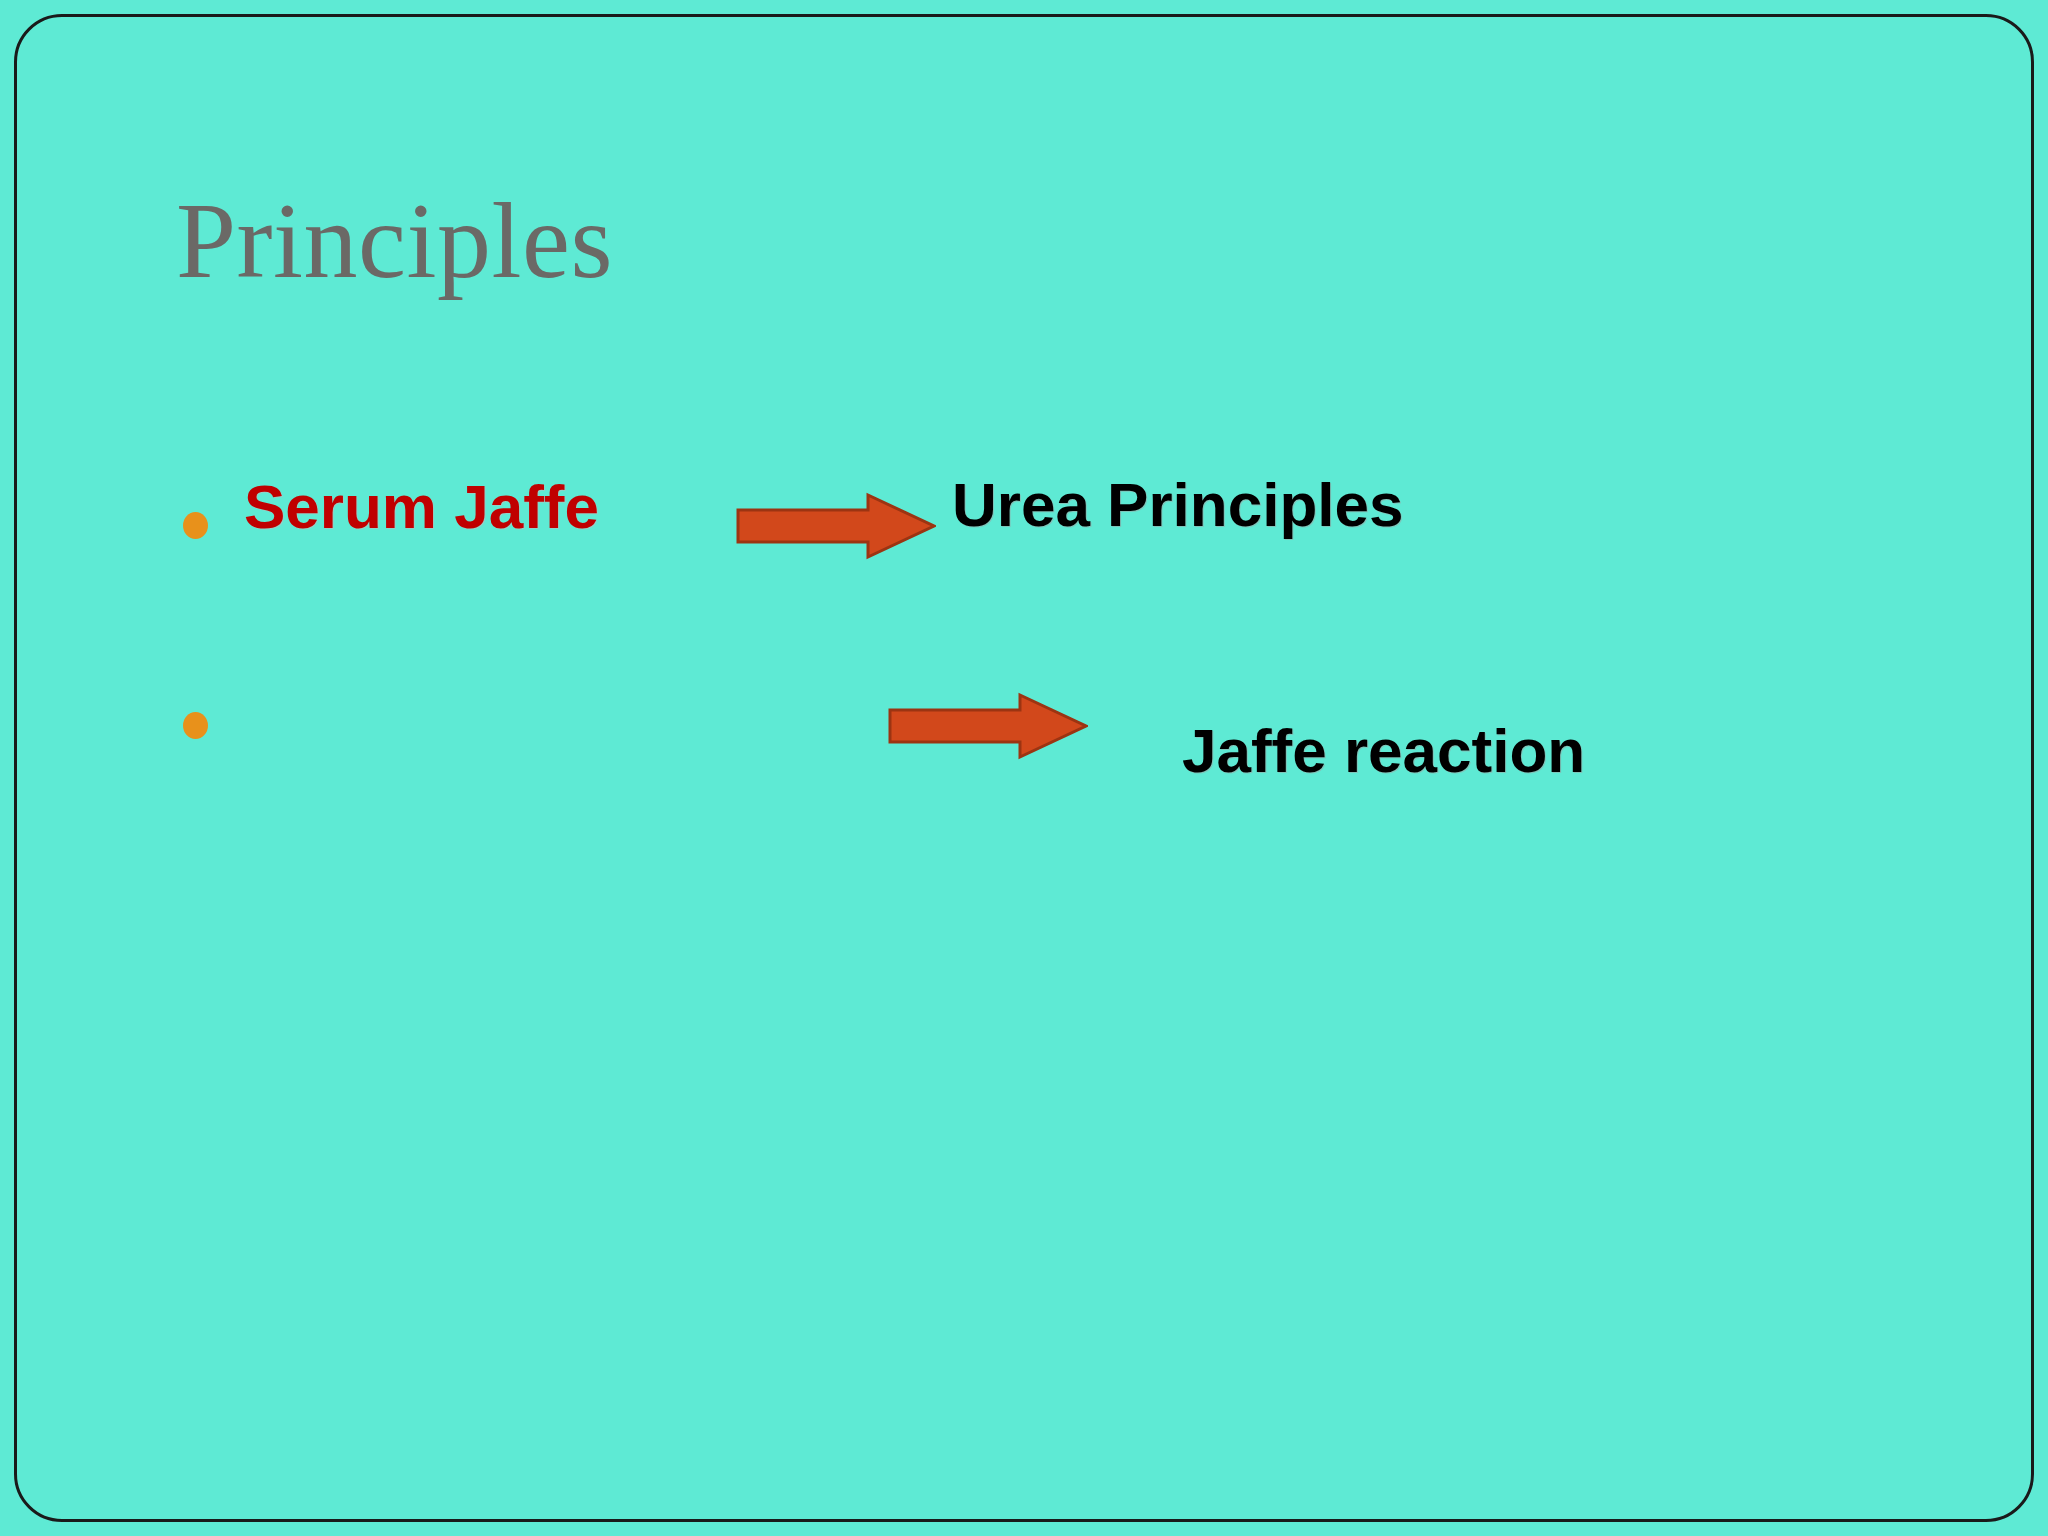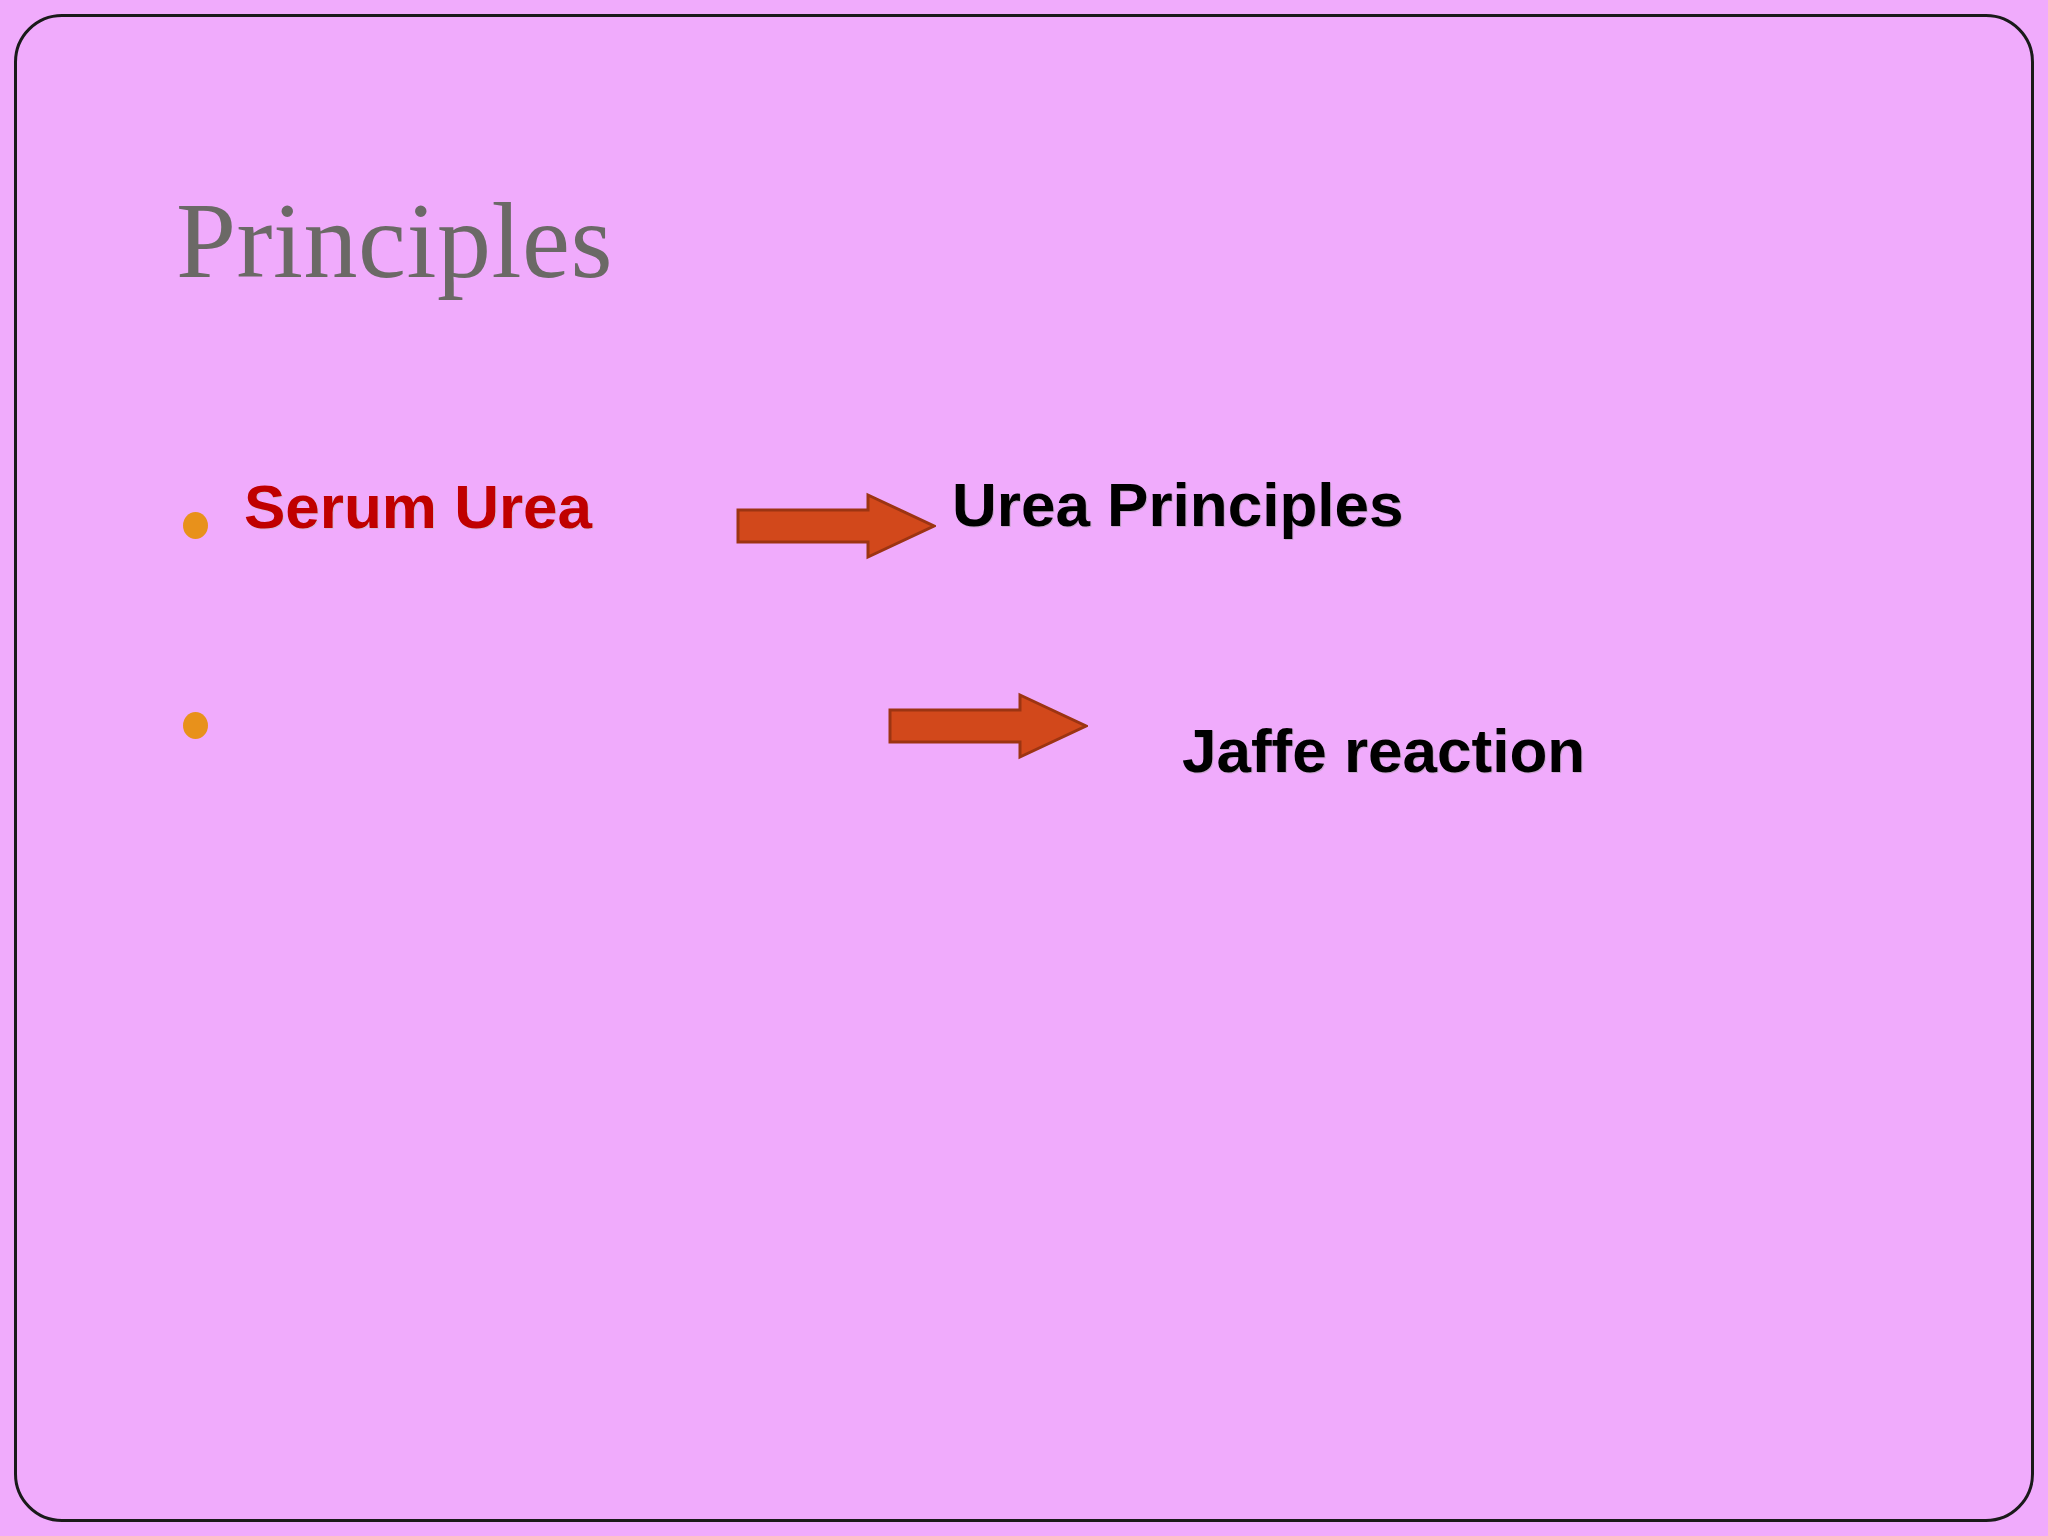--- a/index.html
+++ b/index.html
@@ -12,21 +12,21 @@
     height: 1536px;
     font-family: "Liberation Sans", sans-serif;
     overflow: hidden;
   }
 
   
   #slide {
     position: relative;
     width: 2048px;
     height: 1536px;
-    background: #f0abfc;
+    background: #5eead4;
     box-sizing: border-box;
   }
 
   #slide-border {
     position: absolute;
     left: 14px;
     top: 14px;
     right: 14px;
     bottom: 14px;
     border: 3px solid #1a1a1a;
@@ -121,21 +121,21 @@
 <div id="slide">
 
   <div id="slide-border"></div>
 
   <div id="title">Principles</div>
 
   <div id="content">
 
     <div class="bullet-row" id="row-0">
       <span class="bullet-dot"></span>
-      <span class="analyte">Serum Urea</span>
+      <span class="analyte">Serum Jaffe</span>
       <span class="arrow">
         <svg viewBox="0 0 200 68" preserveAspectRatio="none" xmlns="http://www.w3.org/2000/svg">
           <polygon points="2,18 132,18 132,3 198,34 132,65 132,50 2,50" fill="#D2481B" stroke="#9C3412" stroke-width="3" stroke-linejoin="miter"></polygon>
         </svg>
       </span>
       <span class="method">Urea Principles</span>
     </div>
 
     <div class="bullet-row" id="row-1">
       <span class="bullet-dot"></span>

